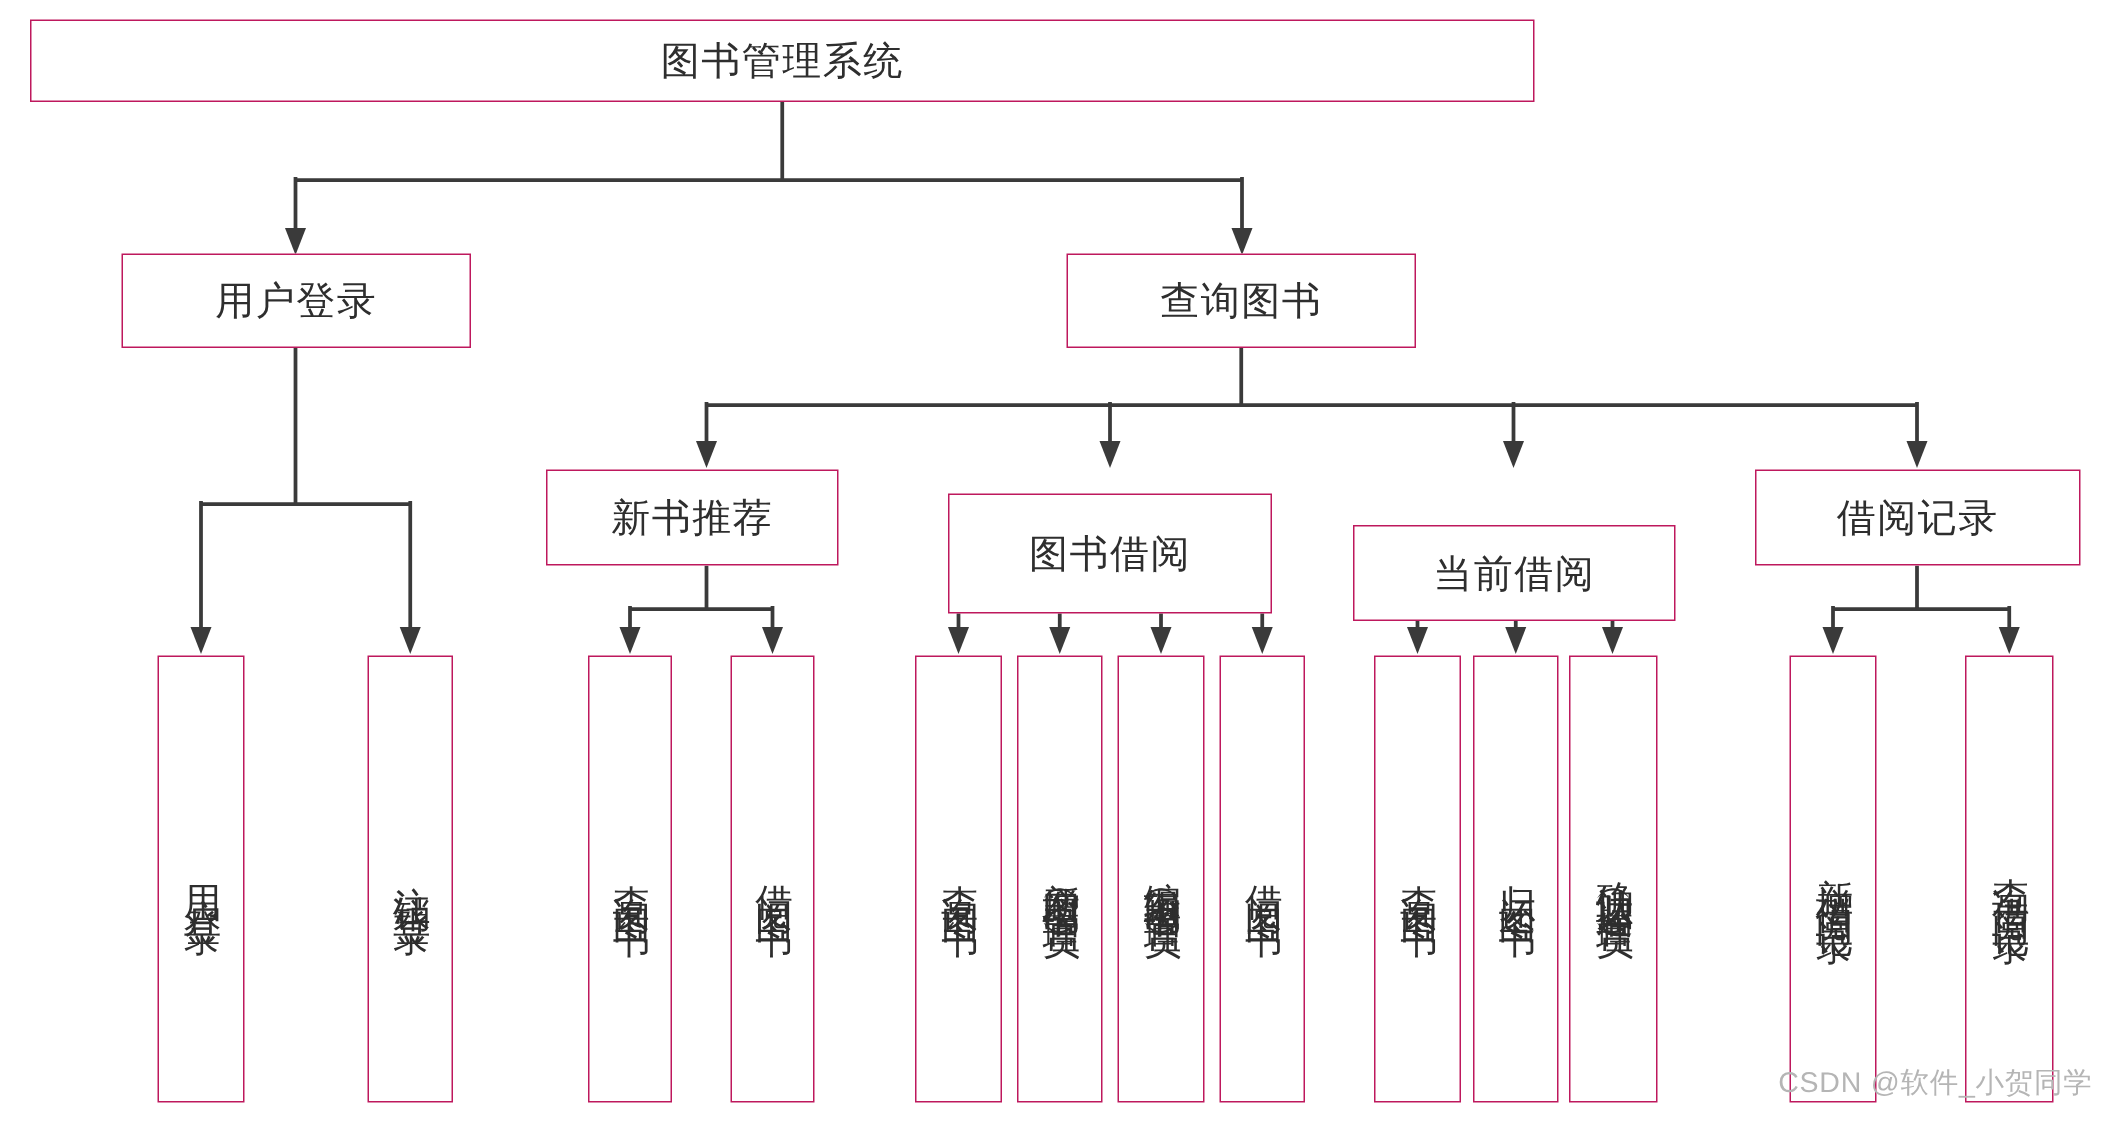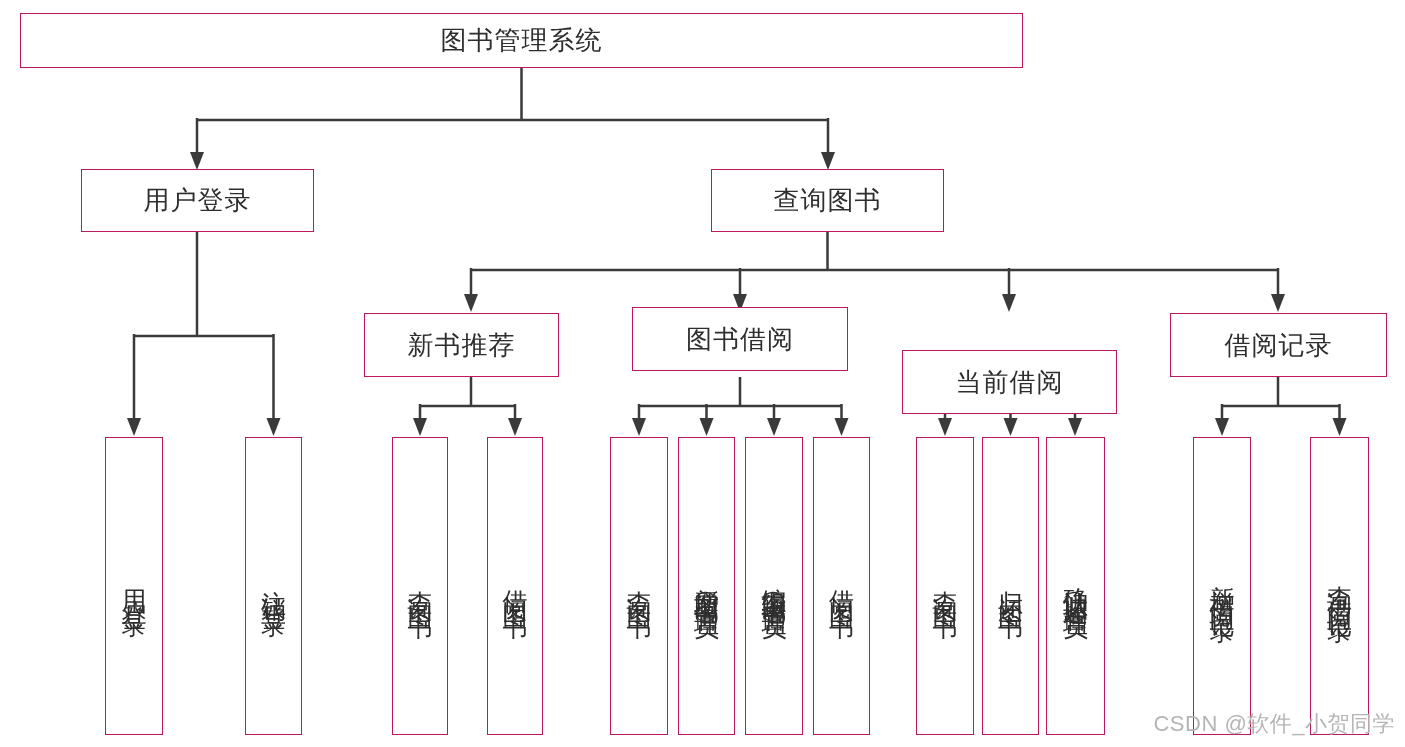--- a/index.html
+++ b/index.html
@@ -19,21 +19,21 @@
   }
   .node.h span { font-size:26px; white-space:nowrap; letter-spacing:1px; }
   .node.v span {
     writing-mode:vertical-rl; text-orientation:mixed;
     font-size:25px; letter-spacing:8px; line-height:1;
   }
   .node.v span.med   { letter-spacing:7px; }
   .node.v span.tight { letter-spacing:4px; }
   #watermark {
     position:absolute; right:10px; top:709px; z-index:6;
-    font-size:22px; color:#b5b5b5; letter-spacing:0.5px; white-space:nowrap;
+    font-size:19px; color:#b5b5b5; letter-spacing:0.5px; white-space:nowrap;
   }
 </style>
 </head>
 <body>
 
 <div id="canvas">
 
   <svg id="wires" width="1405" height="747" viewBox="0 0 1405 747">
 
     <path d="M521.5 68 V120 M197 120 H828 M197 118 V154 M828 118 V154"></path>
@@ -77,21 +77,21 @@
   <div class="node h" style="left:81px;top:169px;width:233px;height:63px;">
     <span>用户登录</span>
   </div>
   <div class="node h" style="left:711px;top:169px;width:233px;height:63px;">
     <span>查询图书</span>
   </div>
 
   <div class="node h" style="left:364px;top:313px;width:195px;height:64px;">
     <span>新书推荐</span>
   </div>
-  <div class="node h" style="left:632px;top:307px;width:216px;height:64px;">
+  <div class="node h" style="left:632px;top:329px;width:216px;height:80px;">
     <span>图书借阅</span>
   </div>
   <div class="node h" style="left:902px;top:313px;width:215px;height:64px;margin-top:37px;">
     <span>当前借阅</span>
   </div>
   <div class="node h" style="left:1170px;top:313px;width:217px;height:64px;">
     <span>借阅记录</span>
   </div>
 
   <div class="node v" style="left:105px;top:437px;width:58px;height:298px;">

